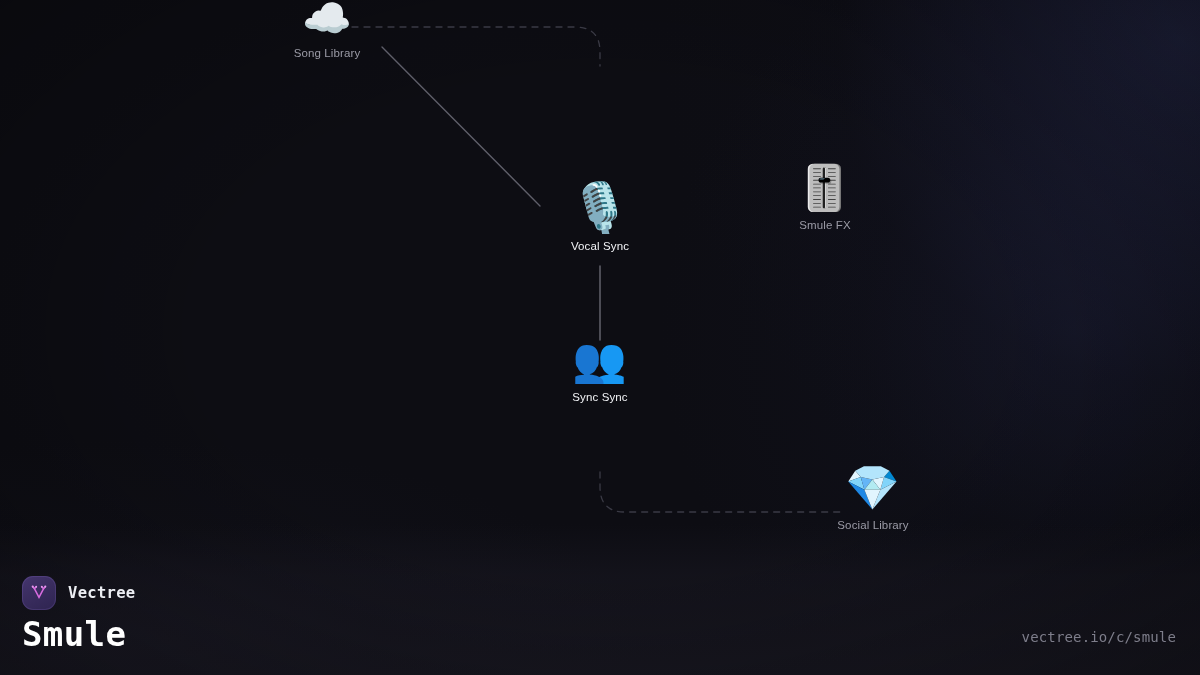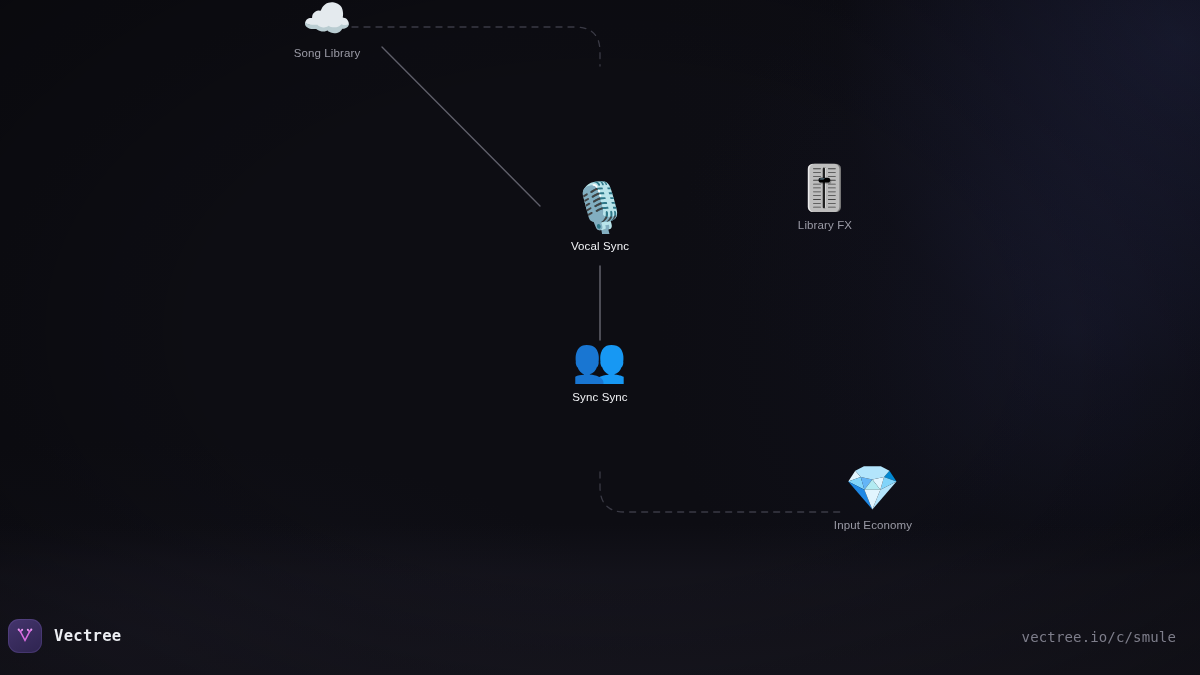--- a/index.html
+++ b/index.html
@@ -72,21 +72,21 @@
   
   #node-song-library .node-icon    { font-size:40px; }
   #node-vocal-input  .node-icon    { font-size:48px; }
   #node-studio-fx    .node-icon    { font-size:44px; }
   #node-duet-sync    .node-icon    { font-size:44px; }
   #node-social-economy .node-icon  { font-size:44px; }
 
   
   #branding {
     position:absolute;
-    left:8px; bottom:22px;
+    left:22px; bottom:22px;
     display:flex; flex-direction:column;
     gap:7px;
   }
   #brand-row { display:flex; align-items:center; gap:12px; }
   #vectree-logo {
     width:34px; height:34px;
     border-radius:11px;
     background:linear-gradient(150deg,#45356e 0%,#3a2d5f 45%,#2e2450 100%);
     display:flex; align-items:center; justify-content:center;
     box-shadow:0 0 0 1px rgba(138,110,200,0.22) inset;
@@ -156,31 +156,31 @@
     <span class="node-label dim">Song Library</span>
   </div>
 
   <div class="node" id="node-vocal-input" style="left:600px; top:217px;">
     <span class="node-icon">🎙️</span>
     <span class="node-label bright">Vocal Sync</span>
   </div>
 
   <div class="node" id="node-studio-fx" style="left:825px; top:198px;">
     <span class="node-icon">🎚️</span>
-    <span class="node-label dim">Library FX</span>
+    <span class="node-label dim">Smule FX</span>
   </div>
 
   <div class="node" id="node-duet-sync" style="left:600px; top:370px;">
     <span class="node-icon">👥</span>
     <span class="node-label bright">Sync Sync</span>
   </div>
 
   <div class="node" id="node-social-economy" style="left:873px; top:498px;">
     <span class="node-icon">💎</span>
-    <span class="node-label dim">Input Economy</span>
+    <span class="node-label dim">Social Library</span>
   </div>
 
   <div id="branding">
     <div id="brand-row">
       <div id="vectree-logo">
         <svg width="22" height="22" viewBox="0 0 22 22" aria-hidden="true">
           <g stroke="#d96ce0" stroke-width="1.5" fill="none" stroke-linecap="round">
             <path d="M6.4 6.6 L11 15.4 L15.6 6.6"></path>
             <path d="M6.4 6.6 L4.9 4.9"></path>
             <path d="M6.4 6.6 L8.0 5.0"></path>
@@ -190,17 +190,18 @@
           <g fill="#e89bf0">
             <circle cx="4.7" cy="4.6" r="1.05"></circle>
             <circle cx="8.2" cy="4.7" r="0.95"></circle>
             <circle cx="17.3" cy="4.6" r="1.05"></circle>
             <circle cx="13.8" cy="4.7" r="0.95"></circle>
           </g>
         </svg>
       </div>
       <span id="brand-name">Vectree</span>
     </div>
+    <div id="brand-title">Smule</div>
   </div>
 
   <div id="footer-url">vectree.io/c/smule</div>
 
 </div>
 
 </body></html>

